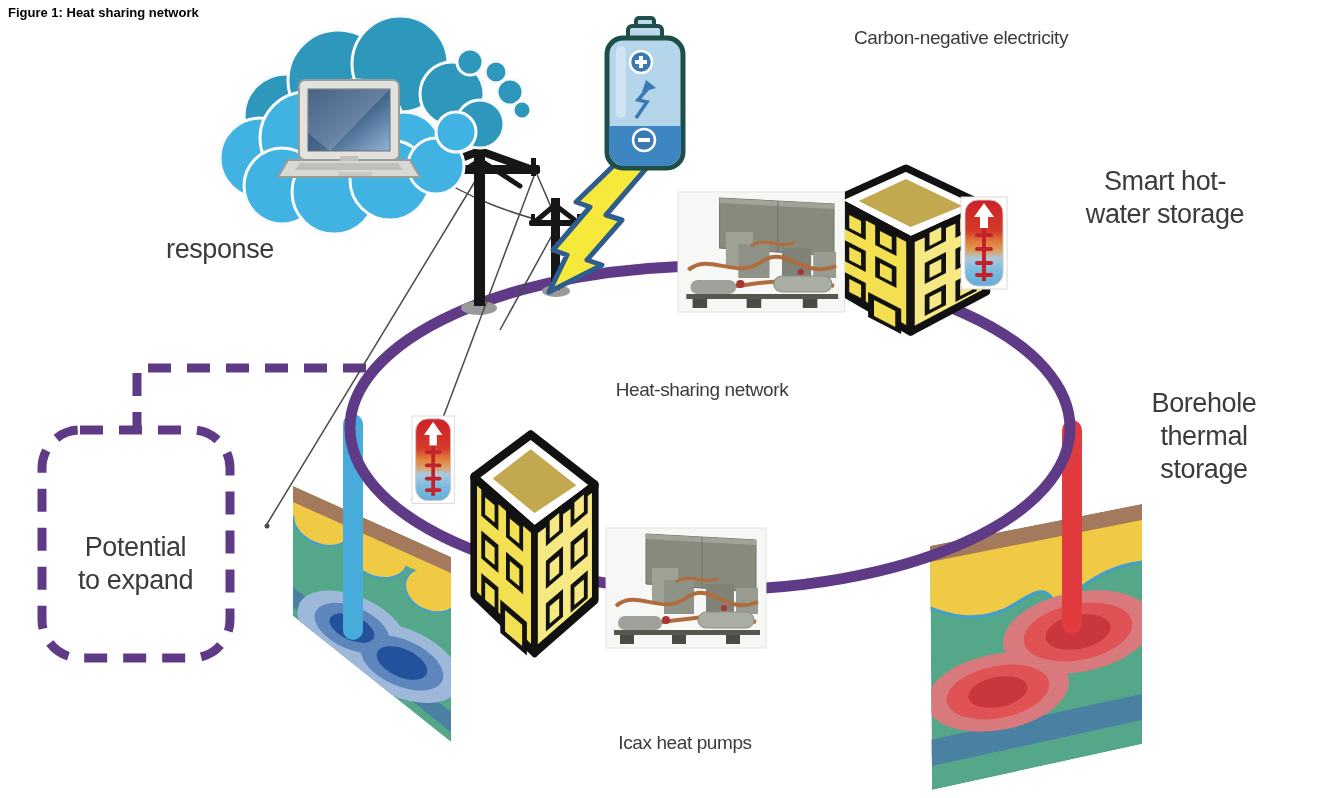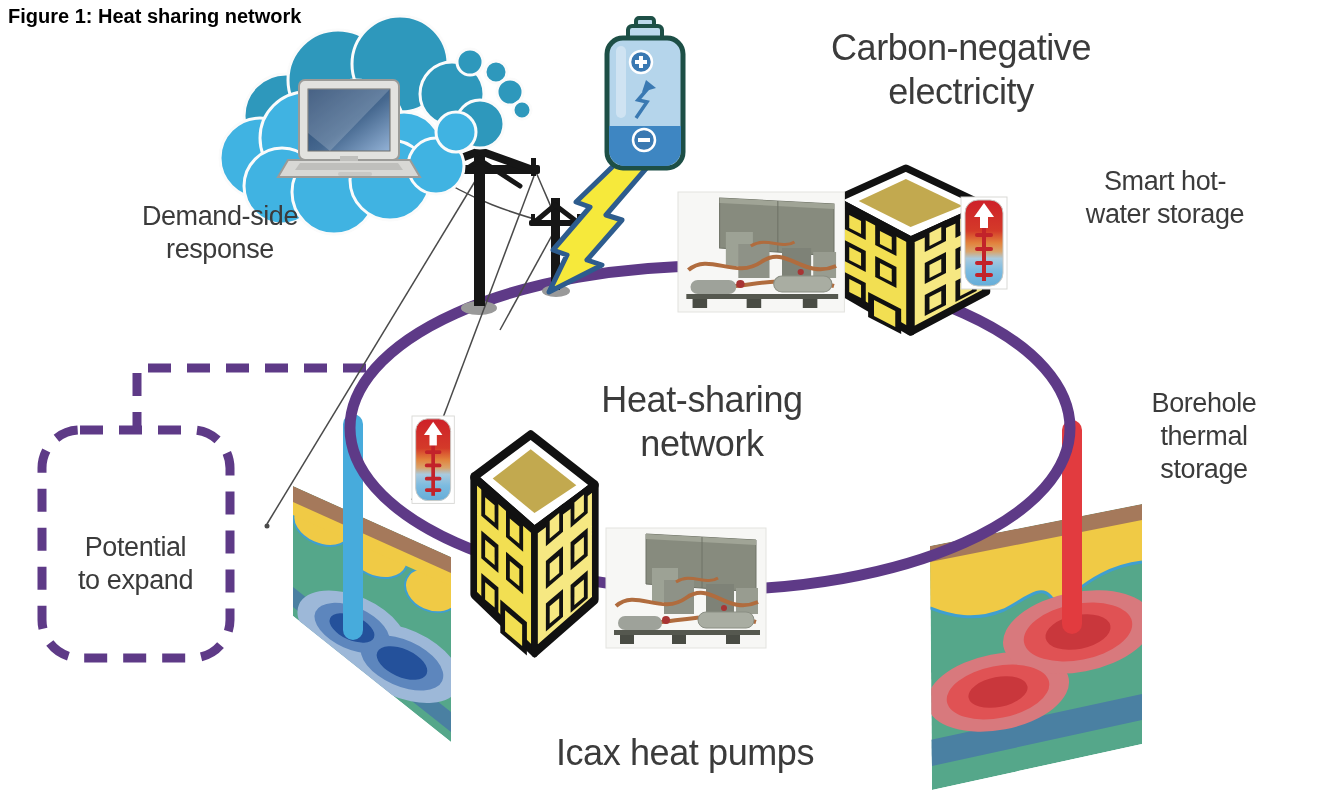--- a/index.html
+++ b/index.html
@@ -1,22 +1,22 @@
 <!DOCTYPE html>
 <html><head>
 <meta charset="utf-8">
 <style>
   html,body{margin:0;padding:0;background:#ffffff;}
   .stage{position:relative;width:1328px;height:798px;background:#ffffff;overflow:hidden;
          font-family:"Liberation Sans","DejaVu Sans",sans-serif;}
   .art{position:absolute;left:0;top:0;}
   .lbl{position:absolute;color:#3b3b3b;text-align:center;line-height:1.22;letter-spacing:-0.4px;
        font-size:27px;}
-  .fig-title{position:absolute;left:8px;top:5px;font-weight:bold;font-size:20px;color:#000;}
-  .big{font-size:36px;}
+  .fig-title{position:absolute;left:8px;top:5px;font-weight:bold;font-size:13px;color:#000;}
+  .big{font-size:19px;}
 </style>
 </head>
 <body>
 
 <div class="stage">
 
   <svg class="art" width="1328" height="798" viewBox="0 0 1328 798">
     <defs>
       <clipPath id="clipL">
           <polygon points="293,486 451,557 451,742 293,616"></polygon>
@@ -233,21 +233,21 @@
     <use href="#hpump" transform="translate(678,192) scale(1.04,1)"></use>
     <use href="#hpump" transform="translate(606,528)"></use>
 
     <use href="#tank" transform="translate(961,197)"></use>
     <use href="#tank" transform="translate(412,416) scale(0.92,0.95)"></use>
   </svg>
 
   <div class="fig-title">Figure 1: Heat sharing network</div>
 
   <div class="lbl" style="left:85px;top:200px;width:270px;">
-    <span>Demand-side</span><br>
+    <br>
     <span>response</span>
   </div>
 
   <div class="lbl big" style="left:755px;top:26px;width:412px;">Carbon-negative electricity</div>
 
   <div class="lbl" style="left:1040px;top:165px;width:250px;">
     <span>Smart hot-</span><br>
     <span>water storage</span>
   </div>
 

